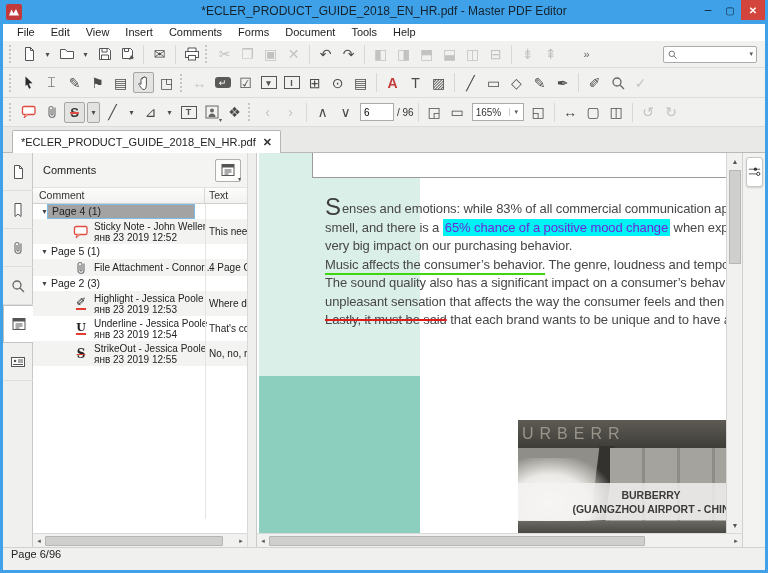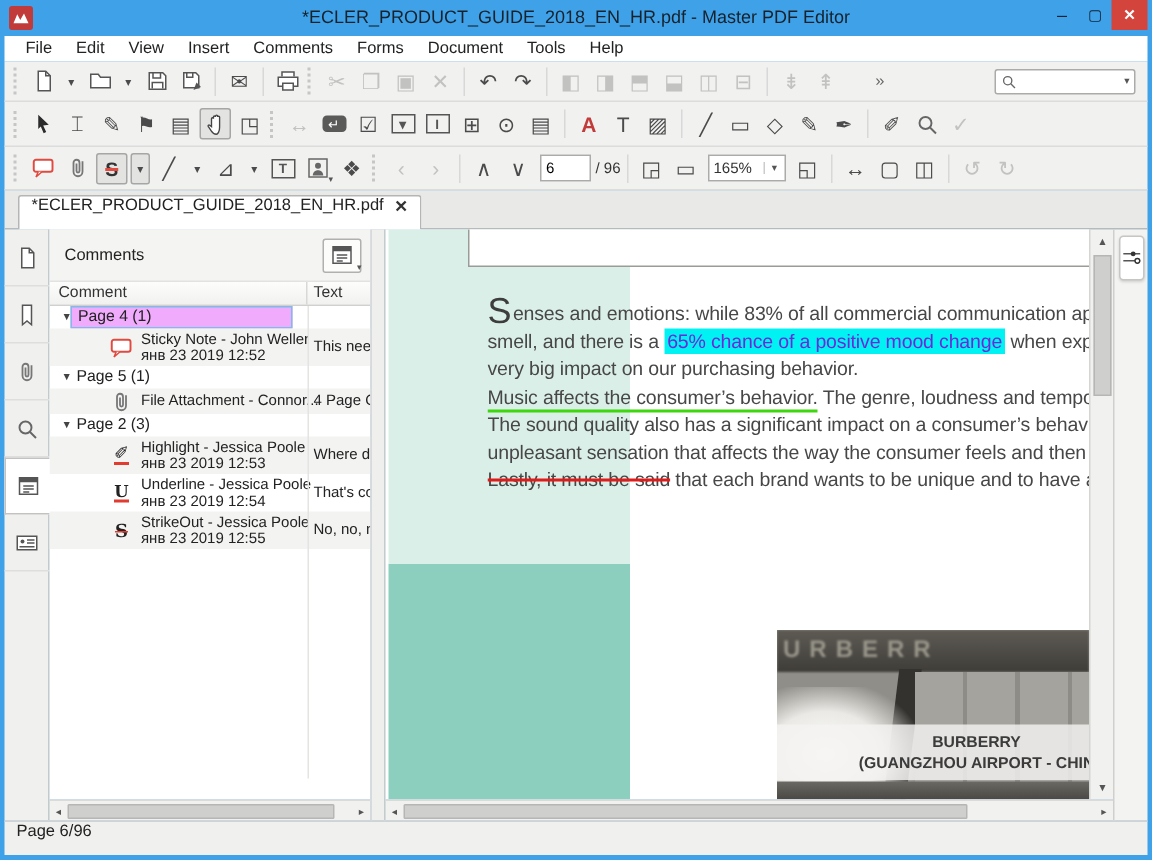--- a/index.html
+++ b/index.html
@@ -29,41 +29,41 @@
   .darkbtn{display:inline-flex;align-items:center;justify-content:center;width:16px;height:11px;background:#5A5A59;border-radius:3px;color:#fff;font-size:9px}
   .srchbox{margin-left:auto;margin-right:4px;width:94px;height:17px;background:#fff;border:1px solid #ABABAA;border-radius:2px;display:flex;align-items:center;padding:0 3px}
   .srchbox input{border:none;outline:none;flex:1;width:50px;font-size:10px;height:13px}
   .struck{font-weight:bold;font-size:13px;color:#333;text-decoration:line-through;text-decoration-color:#E04A3F;text-decoration-thickness:2px}
   .numfield{width:34px;height:18px;border:1px solid #ABABAA;background:#fff;font-size:10px;padding:0 3px;margin:0 3px}
   .zoomcombo{width:52px;height:18px;border:1px solid #ABABAA;background:#fff;display:flex;align-items:center;font-size:10px;margin:0 3px}
   .zoomcombo .zval{flex:1;padding-left:3px}
   .zoomcombo .zcar{width:14px;border-left:1px solid #CCC;font-size:7px;display:flex;justify-content:center;color:#555}
   
   .tabbar{left:3px;top:127px;width:762px;height:26px;background:#E9E9E8;border-bottom:1px solid #B9B9B8}
-  .tab{left:9px;top:3px;height:23px;background:#fff;border:1px solid #B5B5B4;border-bottom:none;border-radius:2px 2px 0 0;display:flex;align-items:flex-start;padding:0 8px;font-size:11px;color:#222}
+  .tab{left:9px;top:3px;height:23px;background:#fff;border:1px solid #B5B5B4;border-bottom:none;border-radius:2px 2px 0 0;display:flex;align-items:center;padding:0 8px;font-size:11px;color:#222}
   .tabclose{margin-left:7px;font-weight:bold;font-size:11px;color:#333}
   
   .sidestrip{left:3px;top:153px;width:30px;height:394px;background:#F0F0EF;border-right:1px solid #C8C8C7}
   .scell{width:30px;height:38px;display:flex;align-items:center;justify-content:center;border-bottom:1px solid #DEDEDD}
   .scell.active{background:#FFF;border:1px solid #C2C2C1;border-right:1px solid #fff;width:31px}
   
   .cpanel{left:33px;top:153px;width:214px;height:380px;background:#fff;overflow:hidden}
   .cphead{height:35px;background:#F4F4F3;display:flex;align-items:center;padding:0 6px 0 10px;border-bottom:1px solid #E2E2E1}
   .cptitle{font-size:11px;color:#222;flex:1}
   .cpopts{width:26px;height:23px;background:#FCFCFB;border:1px solid #B0B0AF;border-radius:2px;display:flex;align-items:center;justify-content:center;position:relative}
   .cthead{height:16px;display:flex;background:linear-gradient(#FDFDFC,#F1F1F0);border-bottom:1px solid #D0D0CF;font-size:10.5px;color:#333}
   .cthead .c1{width:172px;padding:1px 0 0 6px;border-right:1px solid #D8D8D7}
   .cthead .c2{flex:1;padding:1px 0 0 4px}
   .colline{left:172px;top:51px;width:1px;height:315px;background:#E4E4E3}
   .crow{position:relative;display:flex;align-items:center;font-size:10.5px;color:#222}
   .crow.alt{background:#F3F3F2}
   .grp{height:15px}
   .grp .garr{width:14px;padding-left:8px;font-size:7px;color:#444}
   .grp .glabel{padding:0 4px;line-height:13px}
-  .grp .glabel.sel{background:#f0abfc;border:1px solid #7FBBE6;width:148px}
+  .grp .glabel.sel{background:#a3a3a3;border:1px solid #7FBBE6;width:148px}
   .itm{height:25px}
   .itm.one{height:17px}
   .itm .iic{width:20px;margin-left:38px;display:flex;justify-content:center;flex:none}
   .itm .ibody{font-size:10px;line-height:11px;padding-left:3px;color:#222}
   .itm .itext{position:absolute;left:176px;top:0;bottom:0;width:38px;display:flex;align-items:center;font-size:10px;overflow:hidden;white-space:nowrap}
   .c-hl{font-size:12px;border-bottom:2px solid #E23B30;line-height:11px}
   .c-un{font-family:"DejaVu Serif",serif;font-weight:bold;font-size:11px;border-bottom:2px solid #E23B30;line-height:11px}
   .c-so{font-family:"DejaVu Serif",serif;font-weight:bold;font-size:12px;text-decoration:line-through;text-decoration-color:#E23B30}
   
   .hscroll{top:533px;height:14px;background:#F1F1F0;border-top:1px solid #DADAD9;display:flex;align-items:center}
@@ -84,21 +84,21 @@
   .pframe{left:55px;top:-10px;width:420px;height:35px;background:#fff;border-left:1px solid #9B9B9A;border-bottom:1px solid #9B9B9A}
   .textblock{left:68px;top:40px;width:401px;height:152px;overflow:hidden;color:#474747;font-size:13px;letter-spacing:-.1px}
   .dl{height:18.5px;white-space:nowrap;line-height:18.5px}
   .dl:first-child{margin-top:7px}
   .dropcap{font-size:24px;line-height:10px;display:inline-block;position:relative;top:2px;margin-right:1px;color:#3d3d3d}
   .hlcyan{background:#00F2F2;padding:1px 2px;color:#6d28d9}
   .ungreen{border-bottom:2px solid #3ED60C;padding-bottom:1px}
   .strkred{text-decoration:line-through;text-decoration-color:#E01B1B;text-decoration-thickness:2px}
   
   .photo{left:261px;top:267px;width:208px;height:113px;overflow:hidden;background:#908E88}
-  .psign{left:0;top:0;width:100%;height:28px;background:linear-gradient(#5E5B55,#3F3D38);color:#98958A;font-size:16px;font-weight:bold;letter-spacing:6px;padding:5px 0 0 4px;filter:blur(.6px);white-space:nowrap}
+  .psign{left:0;top:0;width:100%;height:28px;background:linear-gradient(#5E5B55,#3F3D38);color:#98958A;font-size:16px;font-weight:normal;letter-spacing:6px;padding:5px 0 0 4px;filter:blur(.6px);white-space:nowrap}
   .pbeam{left:76px;top:26px;width:15px;height:90px;background:#34322F;transform:skewX(-7deg)}
   .ppanels{left:92px;top:28px;width:116px;height:85px;background:repeating-linear-gradient(90deg,#A5A39D 0 32px,#8E8C87 32px 35px)}
   .pglow{left:0;top:38px;width:92px;height:75px;background:radial-gradient(ellipse at 35% 60%,#FEFEFD 0%,#EAE9E5 45%,rgba(234,233,229,0) 78%)}
   .pbase{left:0;bottom:0;width:100%;height:12px;background:linear-gradient(#6B6963,#4A4844)}
   .pcaption{left:0;top:63px;width:100%;height:37px;background:rgba(244,243,241,.82);overflow:visible}
   .pcap-inner{position:absolute;left:8px;top:5px;width:250px;text-align:center;font-size:10.5px;font-weight:bold;color:#3B3B3B;line-height:14px;white-space:nowrap}
   
   .statusbar{left:3px;top:547px;width:762px;height:23px;background:#F0F0EF;border-top:1px solid #D2D2D1;display:flex;align-items:flex-start;padding-left:8px;font-size:11px;color:#222}
 </style>
 </head>

